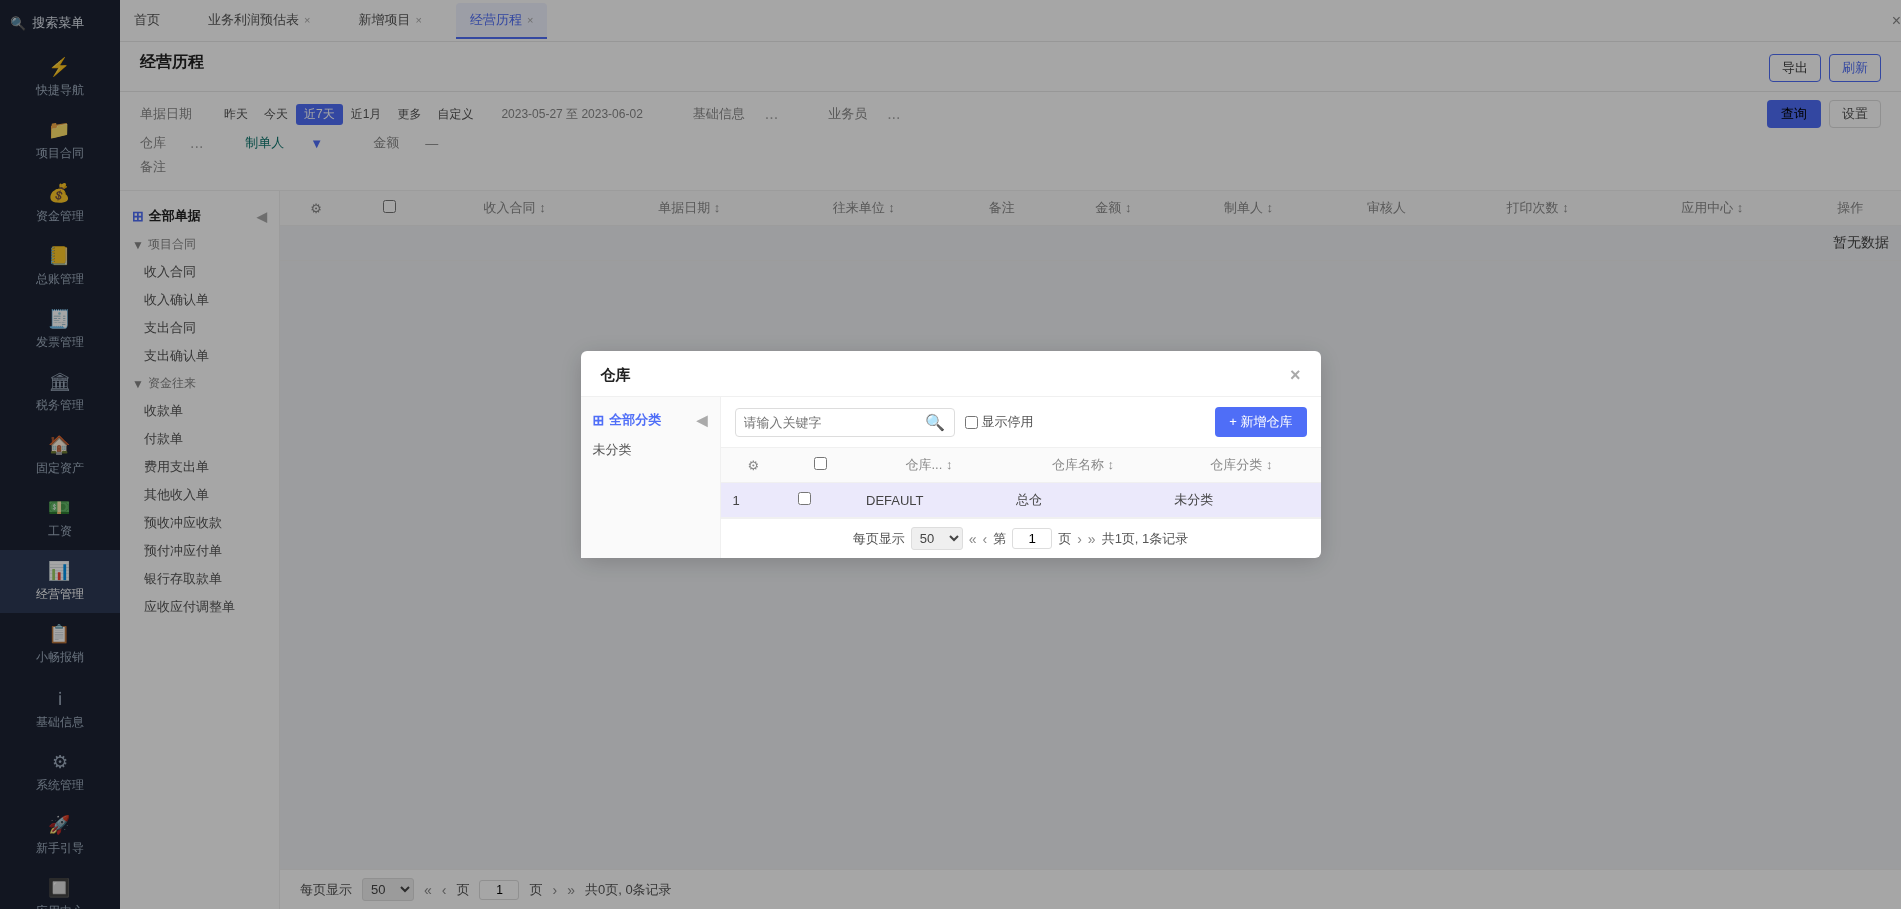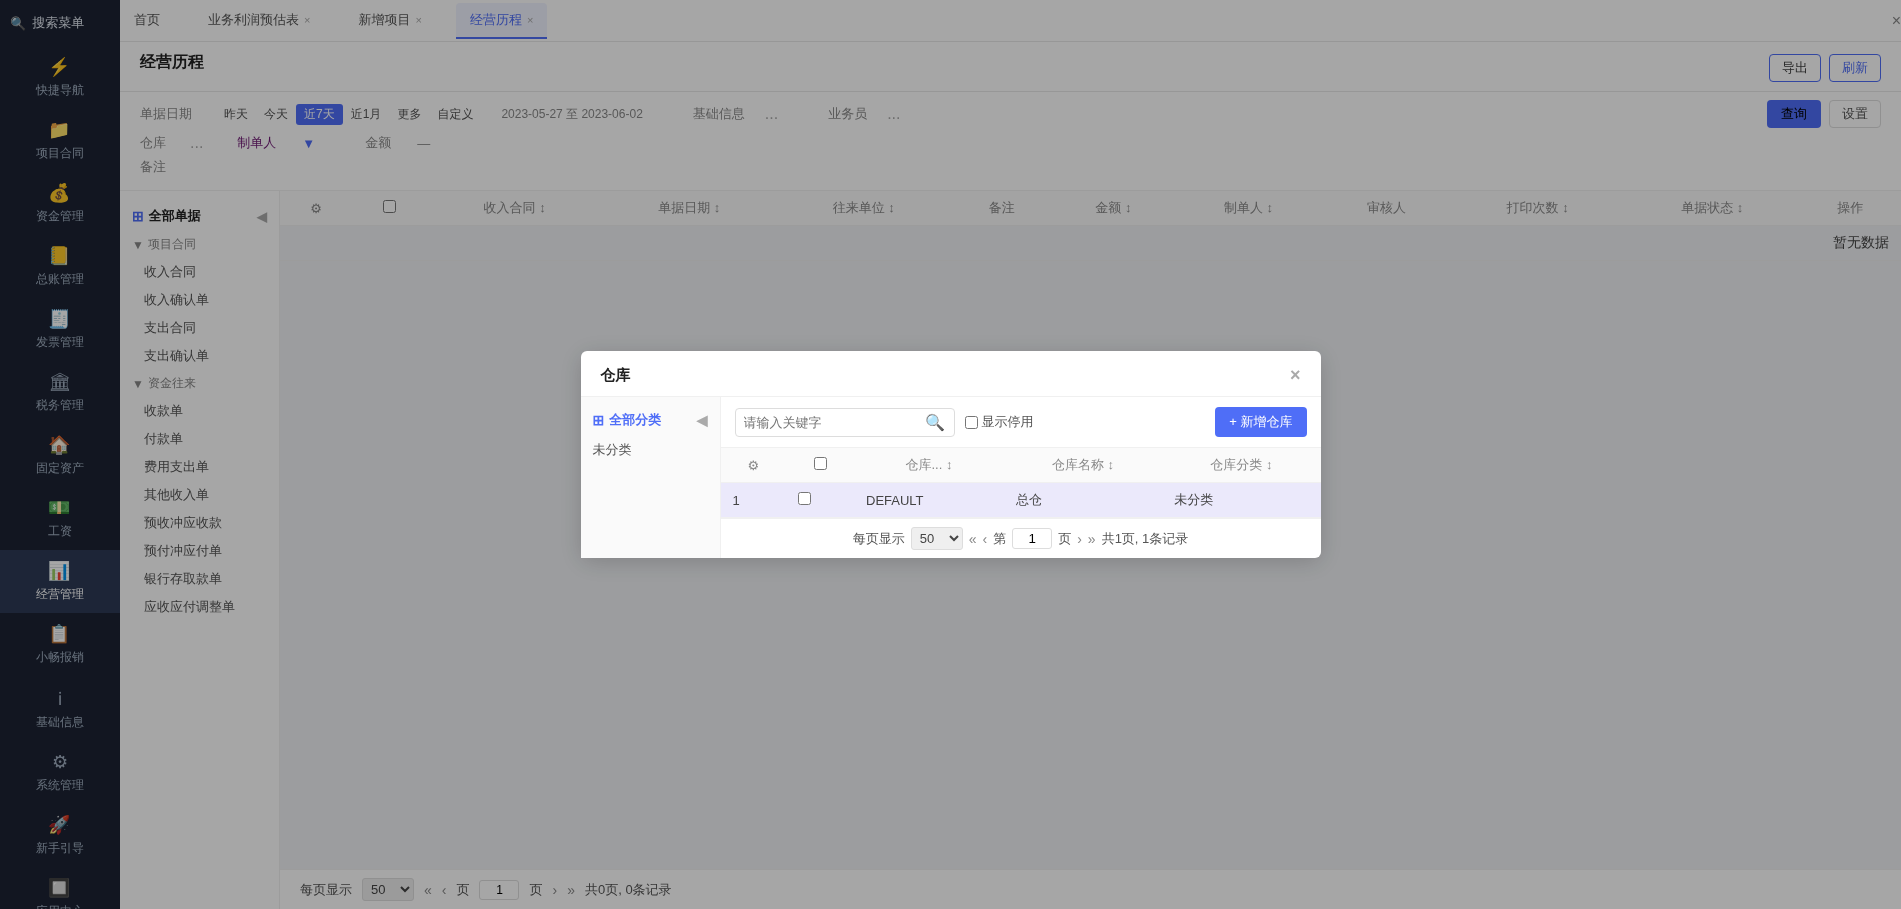--- a/index.html
+++ b/index.html
@@ -409,21 +409,21 @@
       <span style="color:#888; margin-left:30px;">业务员</span>
       <span class="filter-dots">...</span>
       <div style="display:flex; gap:8px; margin-left:auto;">
         <button class="btn-query">查询</button>
         <button class="btn-settings">设置</button>
       </div>
     </div>
     <div class="filter-row">
       <span class="filter-label">仓库</span>
       <span class="filter-dots">...</span>
-      <span style="color:#701a75; margin-left:14px;">制单人</span>
+      <span style="color:#0f766e; margin-left:22px;">制单人</span>
       <span style="margin-left:6px; color:#4f6ef7; cursor:pointer;">▼</span>
       <span style="color:#888; margin-left:30px;">金额</span>
       <span style="margin-left:6px; color:#888;">—</span>
     </div>
     <div class="filter-row">
       <span class="filter-label">备注</span>
     </div>
   </div>
 
   <div style="position:relative; flex:1; height: calc(909px - 42px - 74px - 90px);">
@@ -467,21 +467,21 @@
             <th><span>⚙</span></th>
             <th><input type="checkbox" style=""></th>
             <th>收入合同 ↕</th>
             <th>单据日期 ↕</th>
             <th>往来单位 ↕</th>
             <th>备注</th>
             <th>金额 ↕</th>
             <th>制单人 ↕</th>
             <th>审核人</th>
             <th>打印次数 ↕</th>
-            <th>单据状态 ↕</th>
+            <th>应用中心 ↕</th>
             <th>操作</th>
           </tr>
         </thead>
         <tbody>
           <tr>
             <td colspan="12" class="no-data">
               <div>暂无数据</div>
             </td>
           </tr>
         </tbody>

